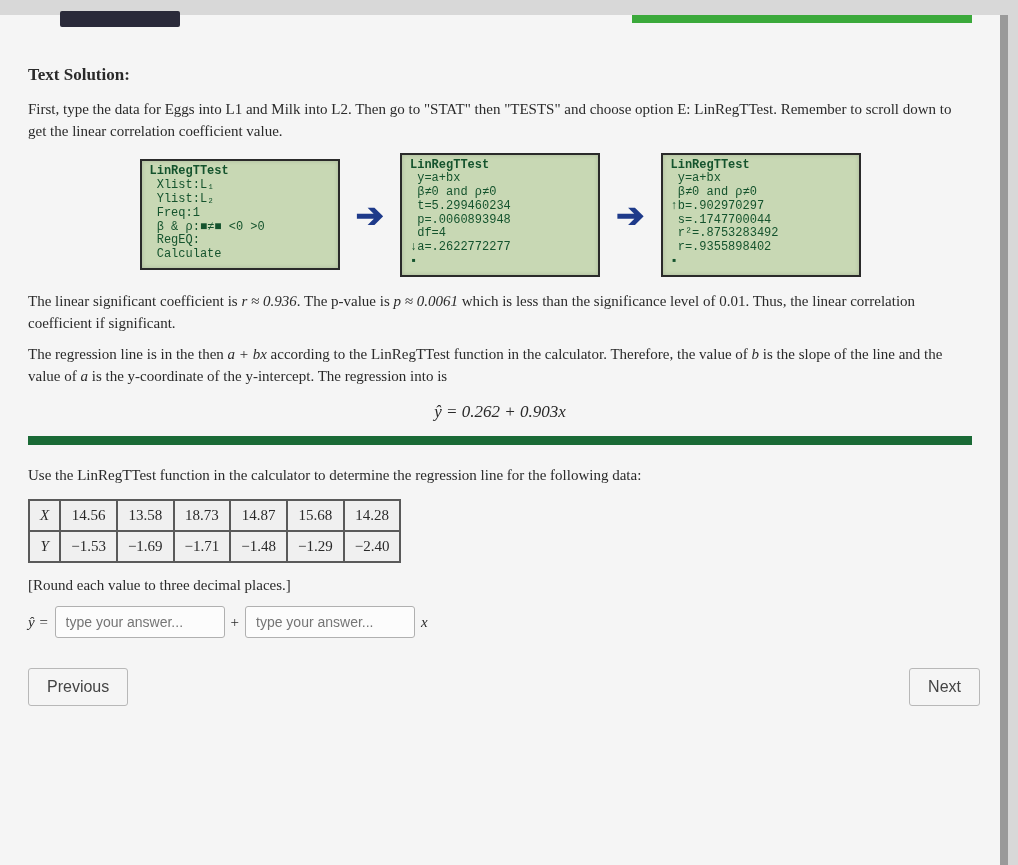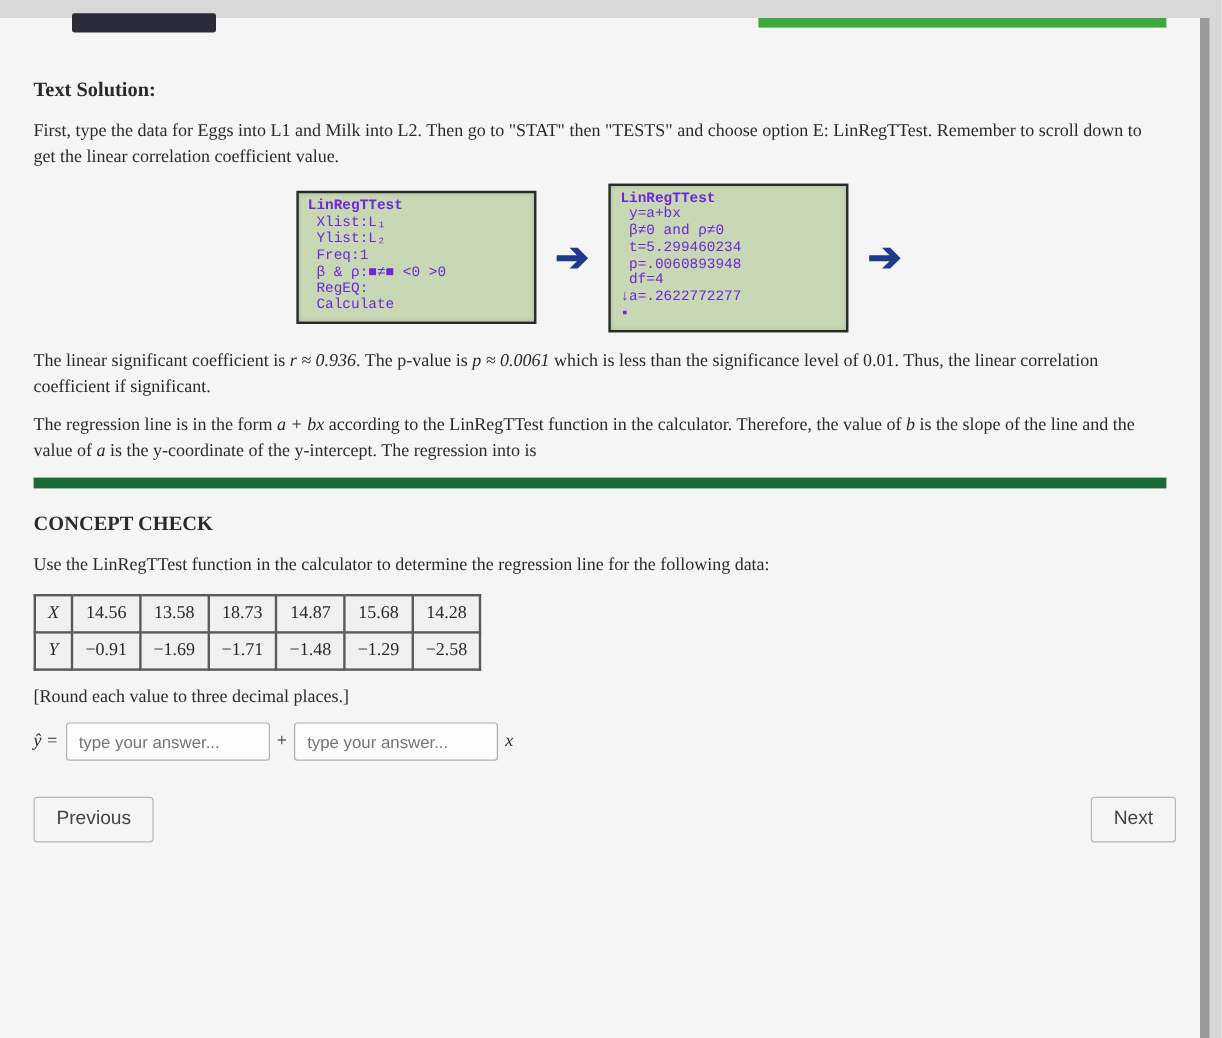--- a/index.html
+++ b/index.html
@@ -55,21 +55,21 @@
     gap: 14px;
     margin: 8px 0 14px 0;
   }
   .calc-screen {
     background: #c8d8b4;
     border: 2px solid #2a2a2a;
     padding: 4px 8px 6px 8px;
     font-family: 'Courier New', monospace;
     font-size: 12px;
     line-height: 1.15;
-    color: #6d28d9;
+    color: #14532d;
     white-space: pre;
     width: 200px;
     box-shadow: inset 0 0 4px rgba(0,0,0,0.15);
   }
   .calc-screen .hdr { font-weight: bold; }
   .arrow {
     font-size: 34px;
     color: #1e3a8a;
     font-weight: bold;
     padding: 0 2px;
@@ -166,56 +166,66 @@
 <span> y=a+bx</span>
 <span> β≠0 and ρ≠0</span>
 <span> t=5.299460234</span>
 <span> p=.0060893948</span>
 <span> df=4</span>
 <span>↓a=.2622772277</span>
 <span>▪</span></div>
 
       <div class="arrow">➔</div>
 
+      <div class="calc-screen"><span class="hdr">LinRegTTest</span>
+<span> y=a+bx</span>
+<span> β≠0 and ρ≠0</span>
+<span>↑b=.902970297</span>
+<span> s=.1747700044</span>
+<span> r²=.8753283492</span>
+<span> r=.9355898402</span>
+<span>▪</span></div>
     </div>
 
     <p class="para">
       <span>The linear significant coefficient is </span><span class="math-i">r ≈ 0.936</span><span>. The p-value is </span><span class="math-i">p ≈ 0.0061</span><span> which is less than the significance level of 0.01. Thus, the linear correlation coefficient if significant.</span>
     </p>
 
     <p class="para">
-      <span>The regression line is in the form </span><span class="math-i">a + bx</span><span> according to the LinRegTTest function in the calculator. Therefore, the value of </span><span class="math-i">b</span><span> is the slope of the line and the value of </span><span class="math-i">a</span><span> is the y-coordinate of the y-intercept. The regression into is</span>
+      <span>The regression line is in the then </span><span class="math-i">a + bx</span><span> according to the LinRegTTest function in the calculator. Therefore, the value of </span><span class="math-i">b</span><span> is the slope of the line and the value of </span><span class="math-i">a</span><span> is the y-coordinate of the y-intercept. The regression into is</span>
     </p>
 
+    <div class="equation">
+      <span class="math-i">ŷ = 0.262 + 0.903x</span>
+    </div>
 
     <div class="green-divider"></div>
 
-    <div class="section-title">CONCEPT CHECK</div>
 
     <p class="para">Use the LinRegTTest function in the calculator to determine the regression line for the following data:</p>
 
     <table class="data-table">
       <tbody>
           <tr>
         <td class="label">X</td>
         <td>14.56</td>
         <td>13.58</td>
         <td>18.73</td>
         <td>14.87</td>
         <td>15.68</td>
         <td>14.28</td>
       </tr>
       <tr>
         <td class="label">Y</td>
-        <td>−0.91</td>
+        <td>−1.53</td>
         <td>−1.69</td>
         <td>−1.71</td>
         <td>−1.48</td>
         <td>−1.29</td>
-        <td>−2.58</td>
+        <td>−2.40</td>
       </tr>
     </tbody>
       </table>
 
     <p class="para">[Round each value to three decimal places.]</p>
 
     <div class="answer-line">
       <span class="math-i">ŷ =</span>
       <input class="answer-input" type="text" placeholder="type your answer..." style="">
       <span>+</span>

